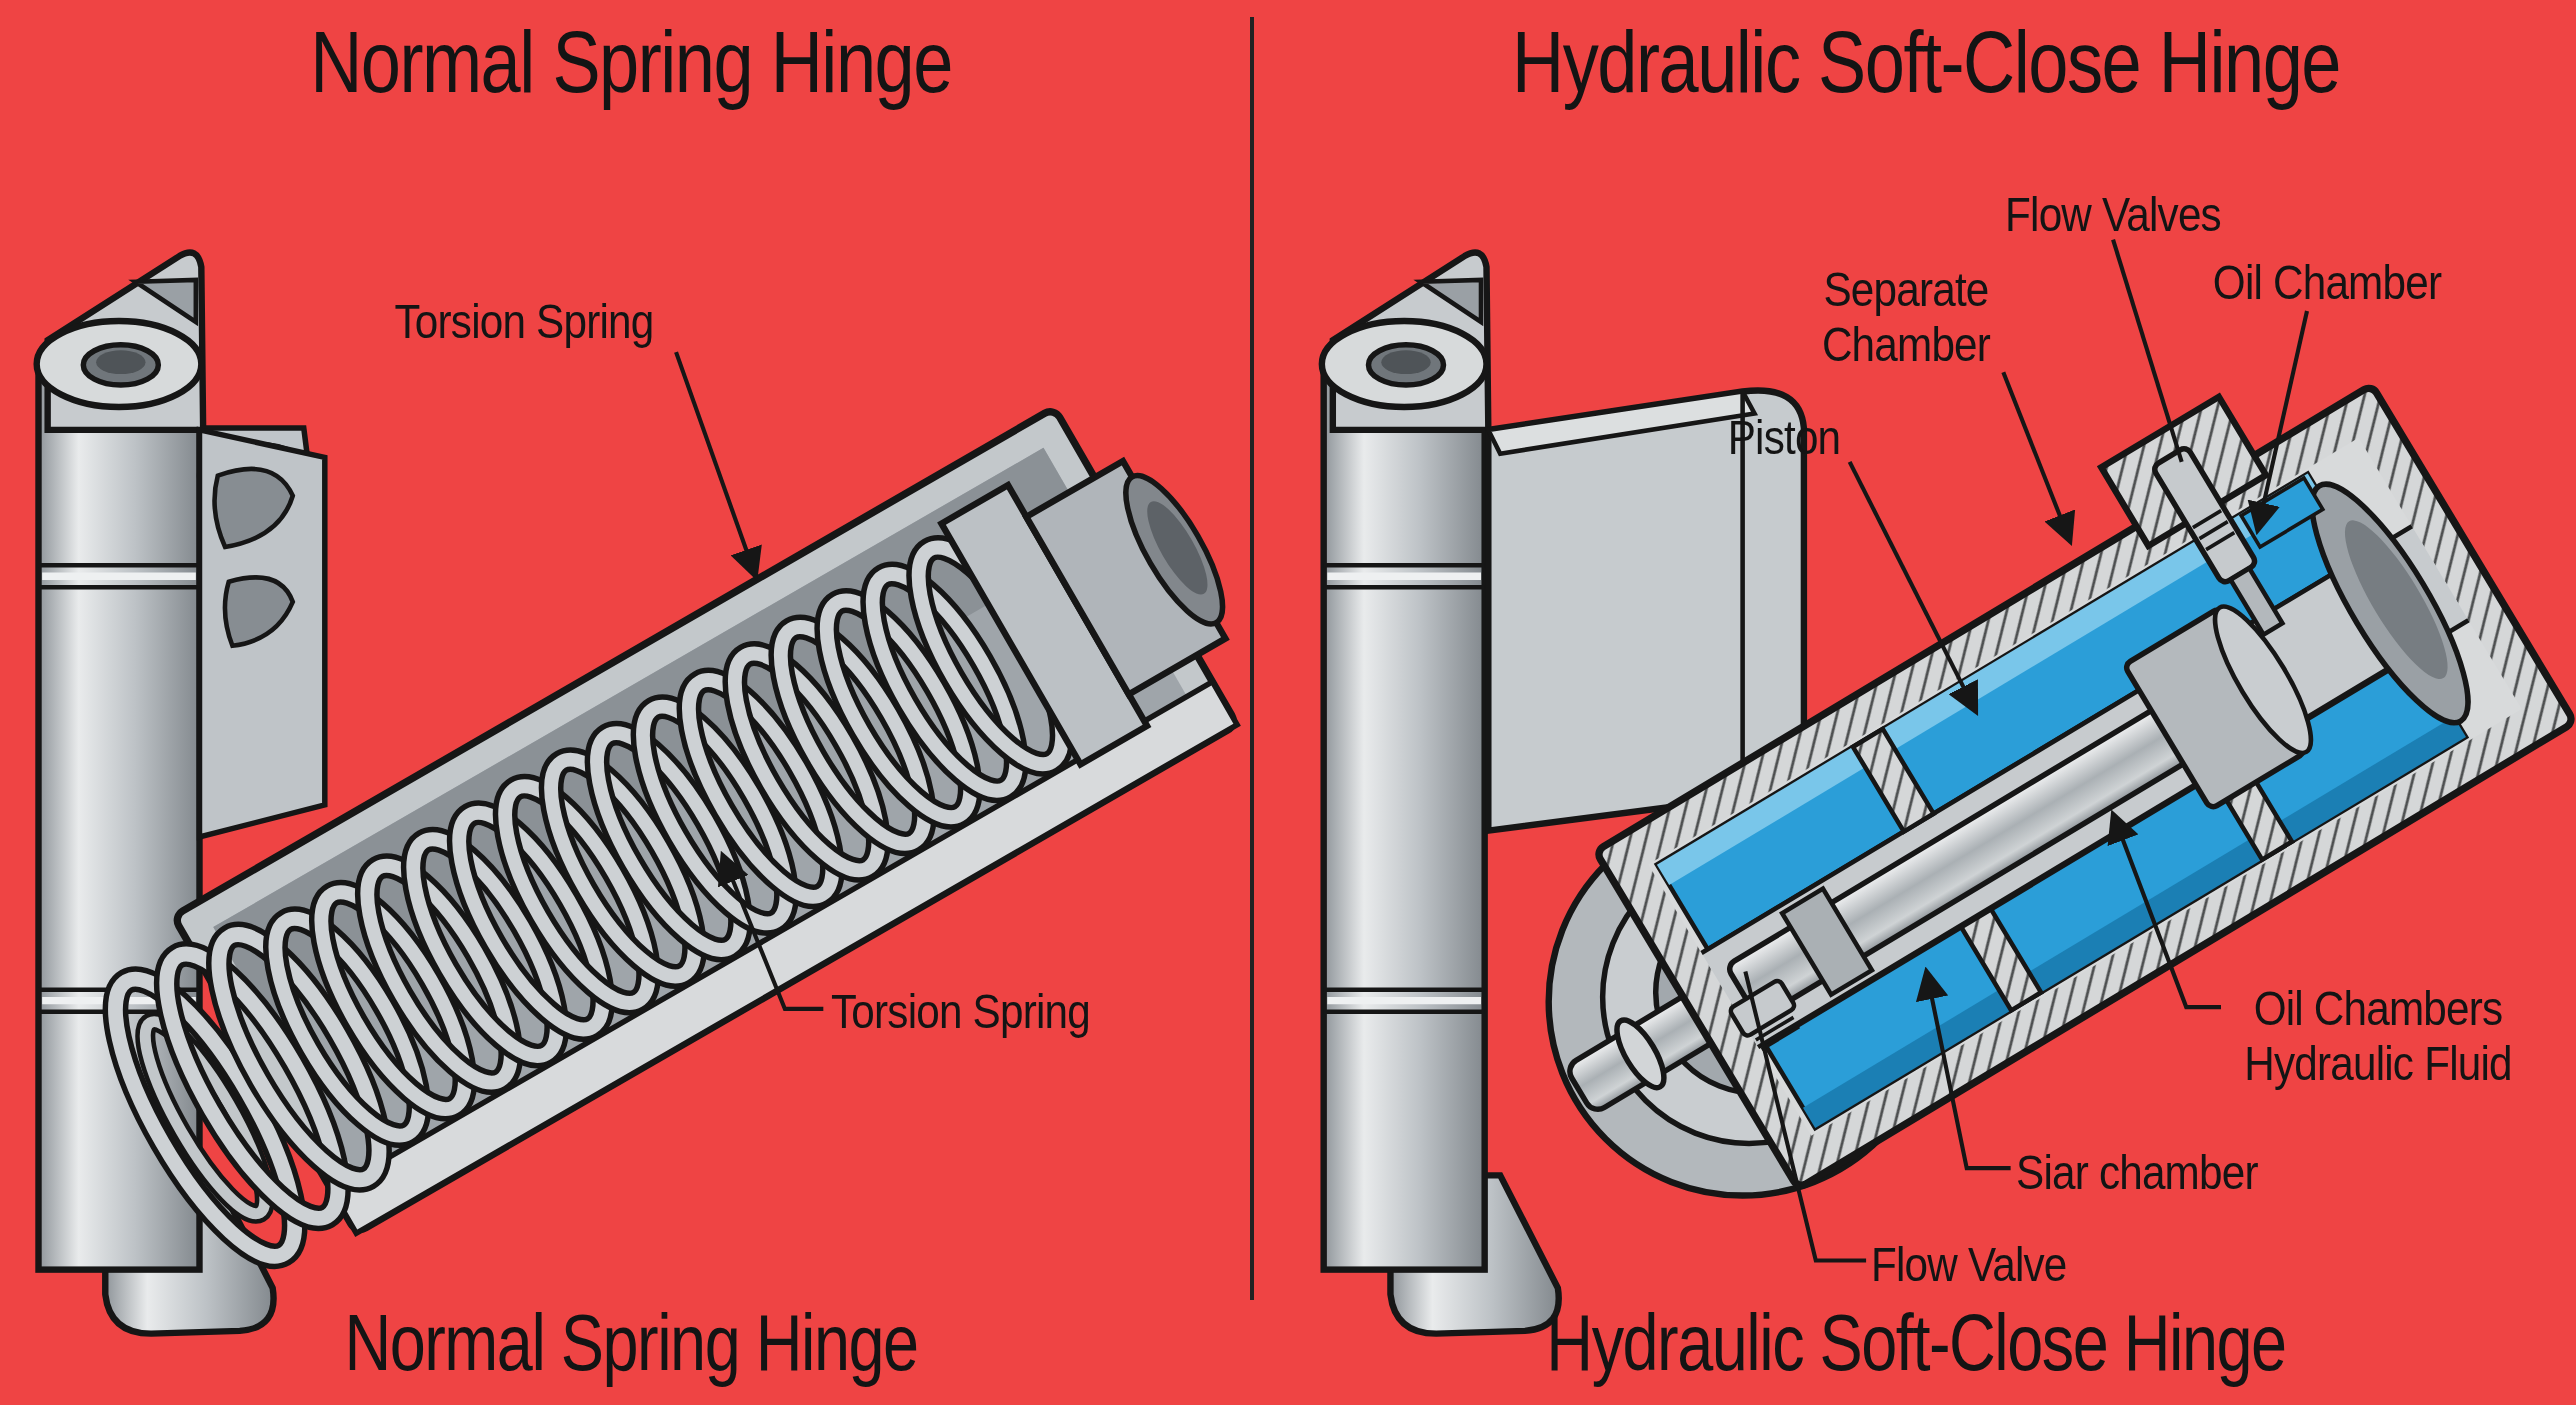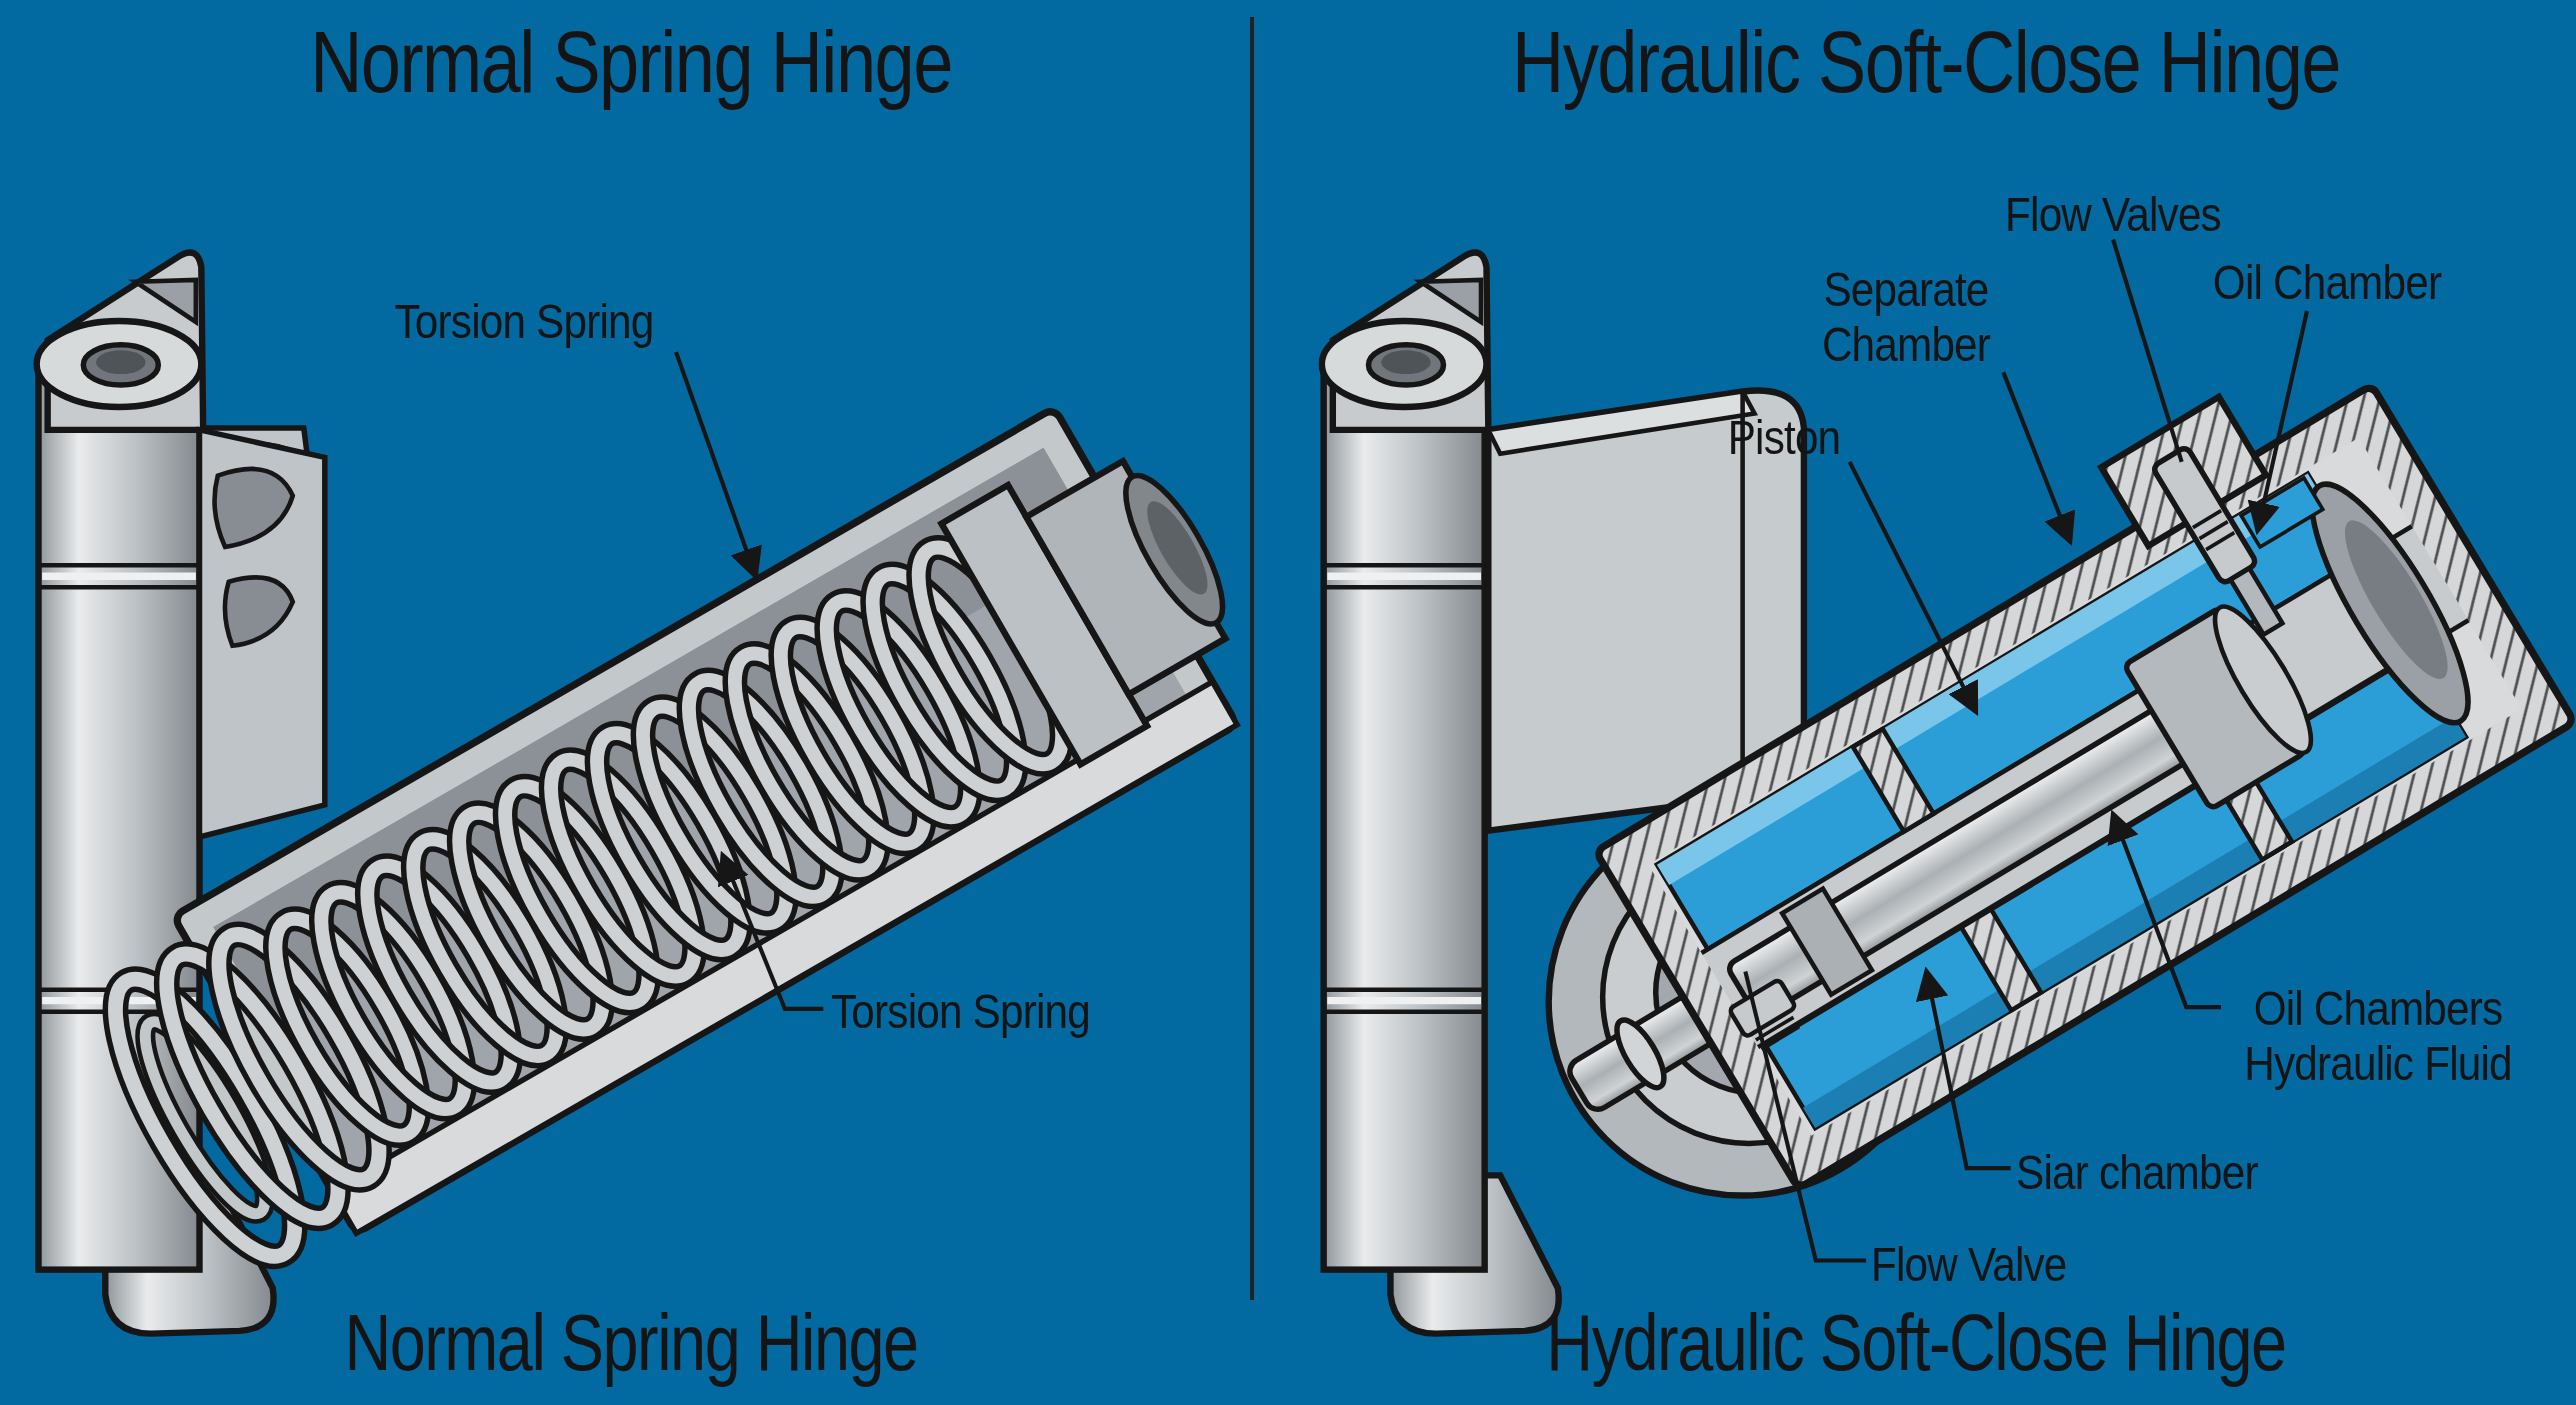--- a/index.html
+++ b/index.html
@@ -1,18 +1,18 @@
 <!DOCTYPE html>
 <html style="font-size:14.6px"><head>
 <meta charset="utf-8">
 <style>
   html,body{margin:0;padding:0;background:#e8e8e6;}
   .stage{
     position:relative;width:2576px;height:1405px;overflow:hidden;
-    background:#0369a1;
+    background:#ef4444;
     font-family:"Liberation Sans","DejaVu Sans",sans-serif;
     color:#181818;
   }
   .art{position:absolute;left:0;top:0;width:2576px;height:1405px;}
   .divider{position:absolute;left:1250px;top:16.5px;width:3.7px;height:1283px;background:#222;}
   .txt{position:absolute;white-space:nowrap;color:#141414;}
   .title{font-size:88px;letter-spacing:-1.8px;transform:translateX(-50%) scaleX(.82);transform-origin:center top;}
   .caption{font-size:79px;letter-spacing:-1.8px;transform:translateX(-50%) scaleX(.82);transform-origin:center top;}
   .lbl{font-size:48px;letter-spacing:-0.9px;line-height:55px;}
   .lbl.center{transform:translate(-50%,-50%) scaleX(.88);transform-origin:center center;text-align:center;}

